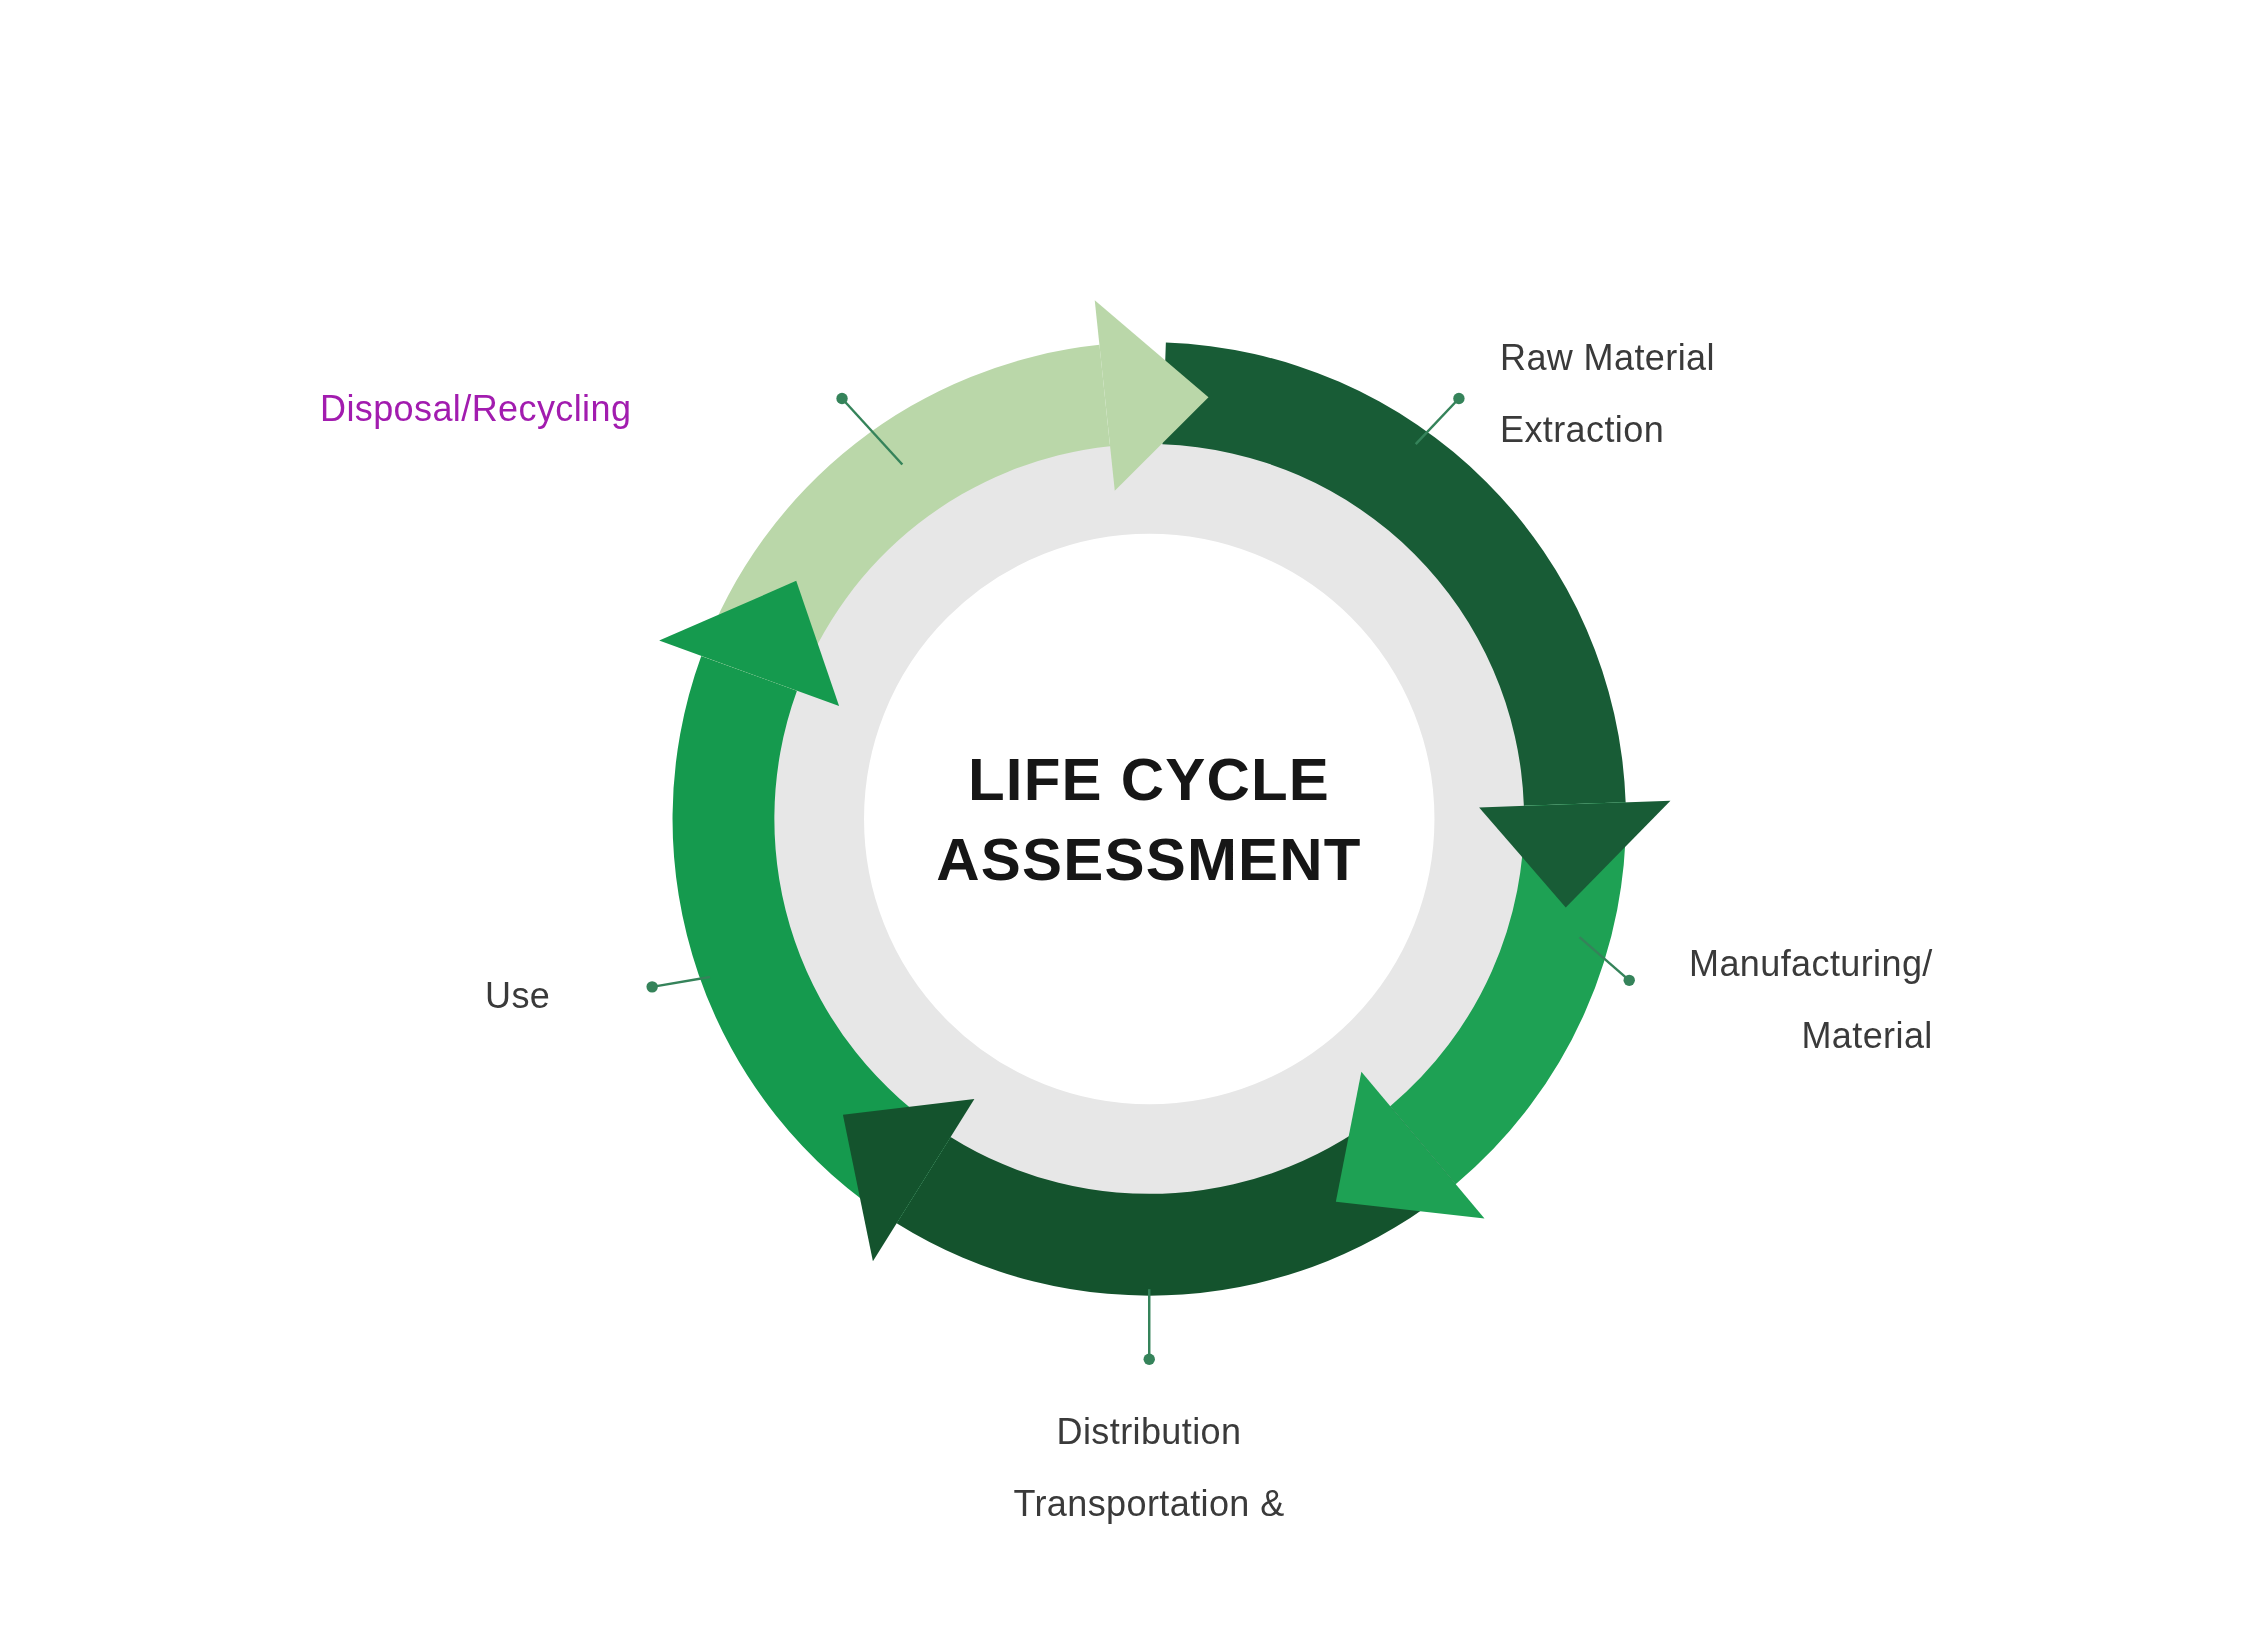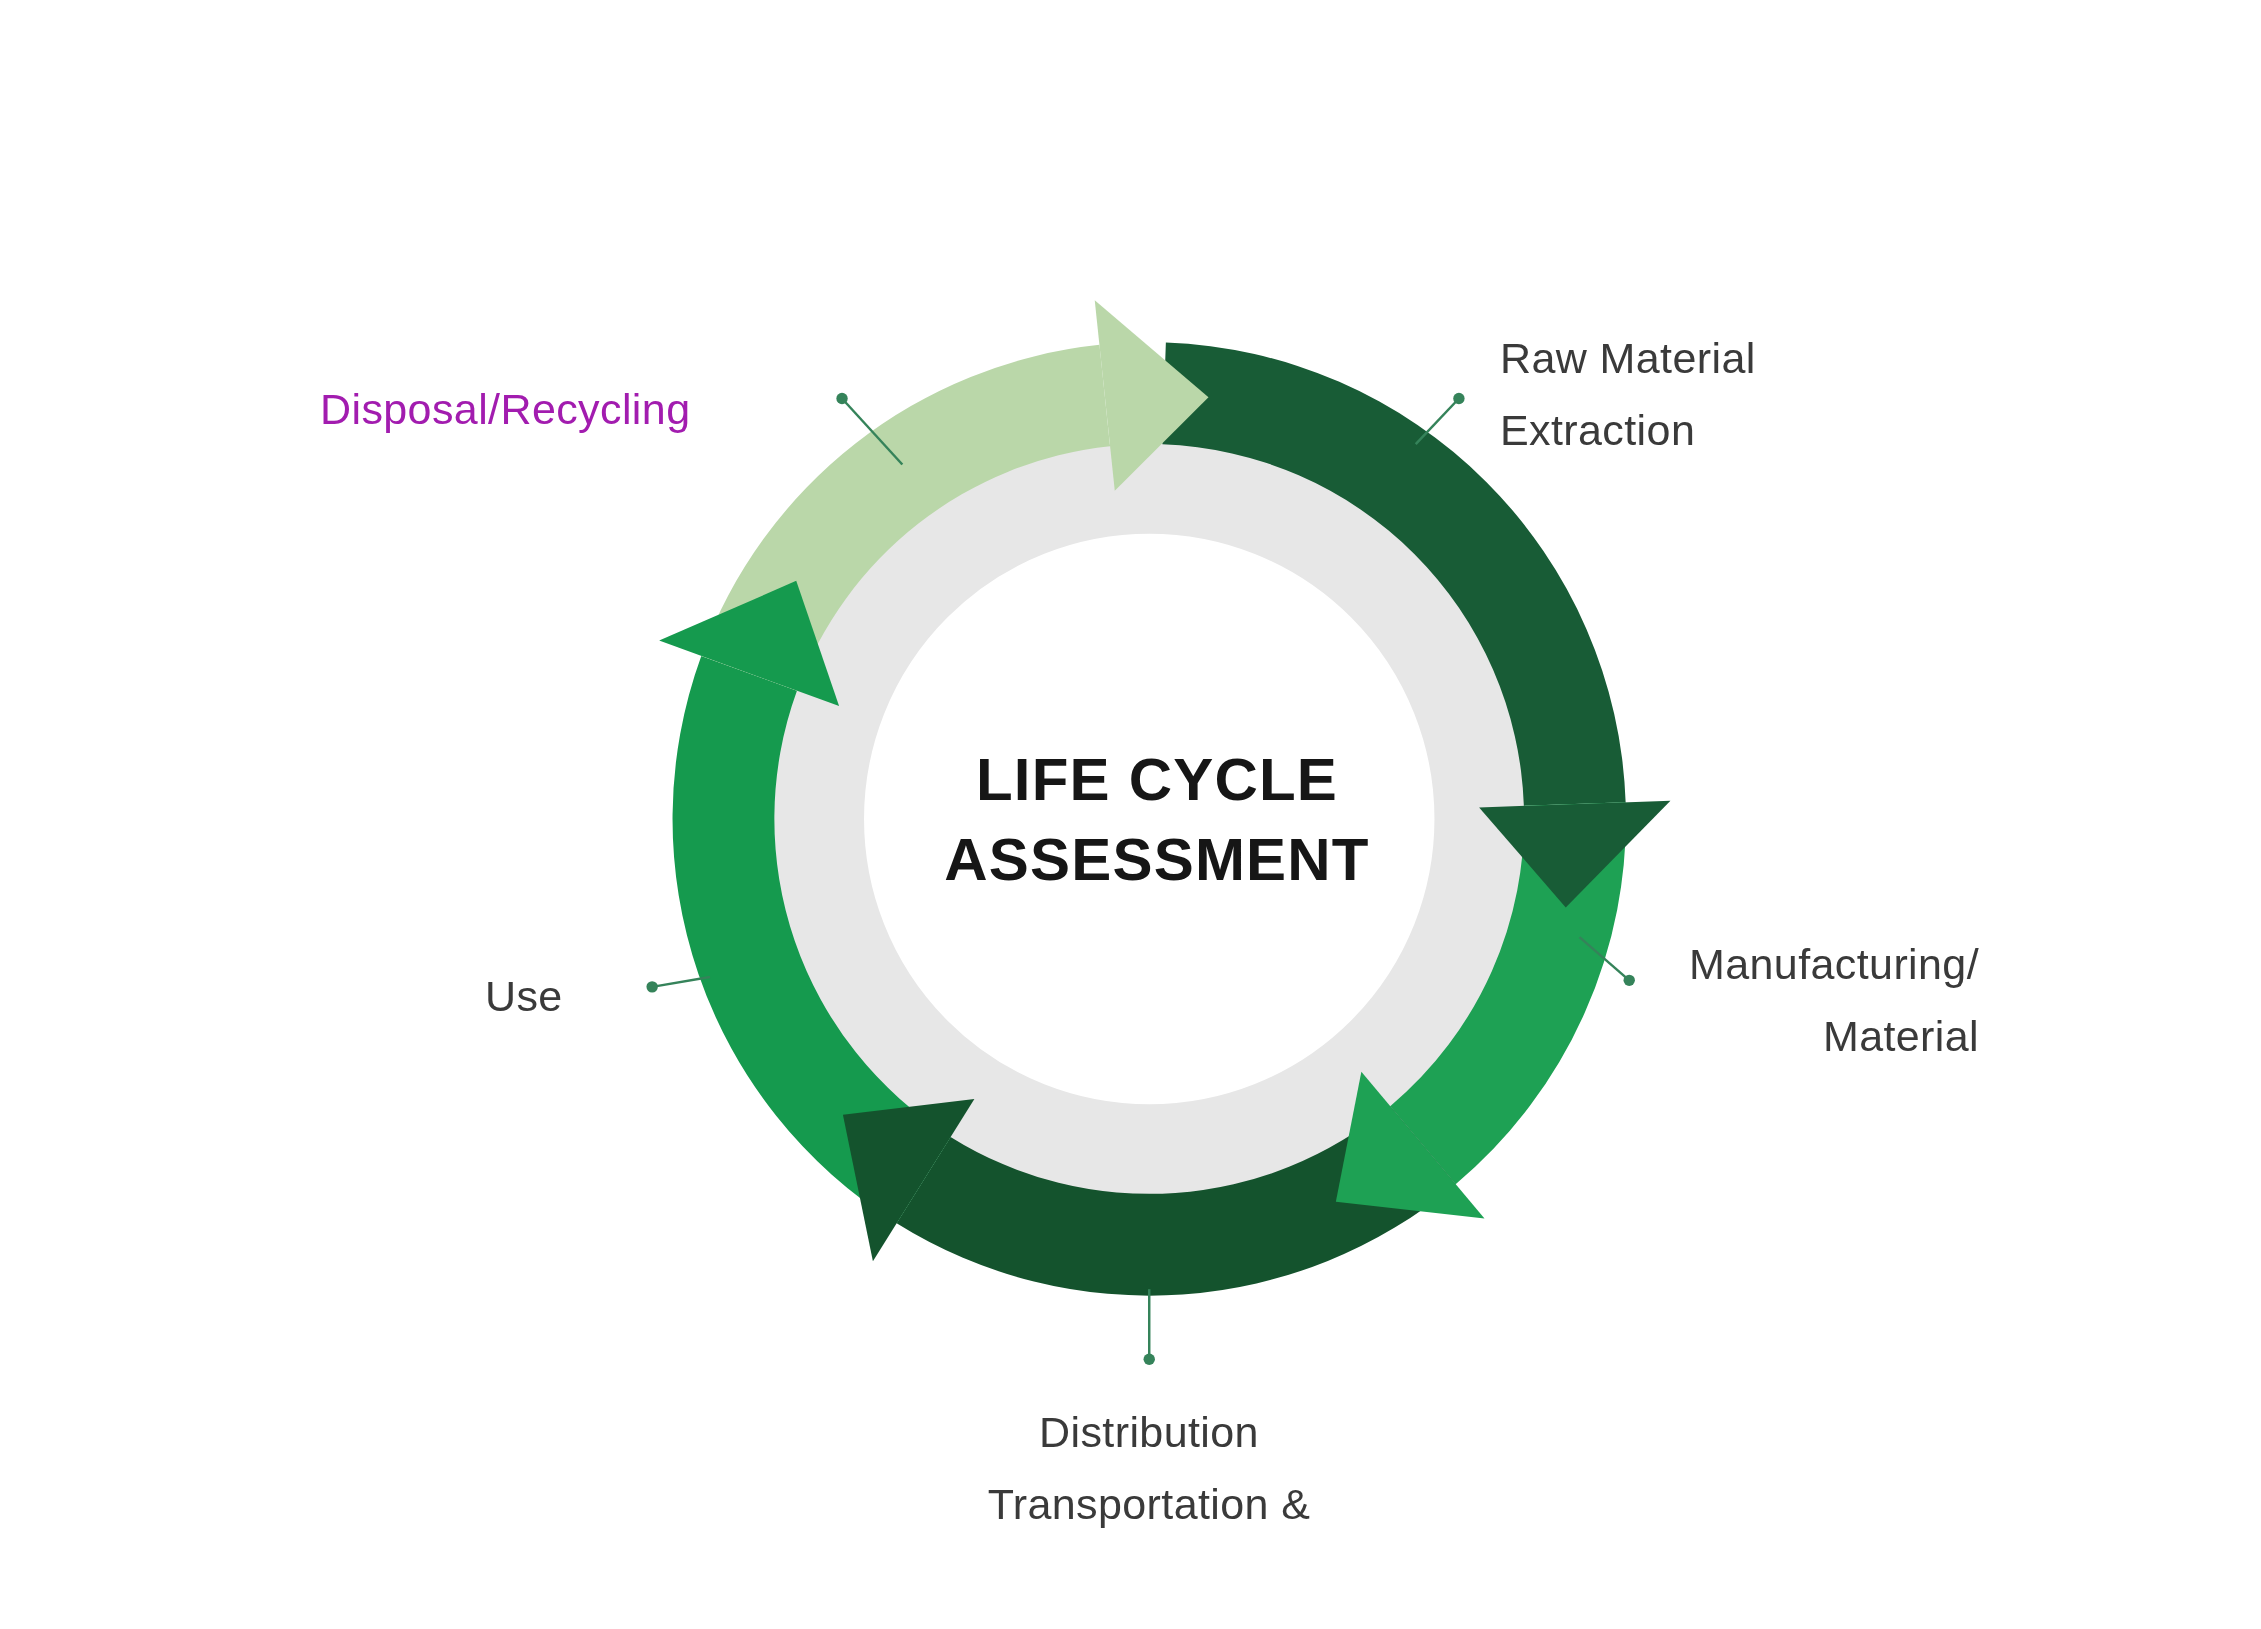--- a/index.html
+++ b/index.html
@@ -3,21 +3,21 @@
 <meta charset="utf-8">
 <style>
   html,body{margin:0;padding:0}
   body{
     width:2261px;height:1629px;background:#ffffff;position:relative;overflow:hidden;
     font-family:"Liberation Sans", sans-serif;
   }
   .stage{position:absolute;inset:0}
   #ring-svg{position:absolute;left:0;top:0;width:2261px;height:1629px}
   .label{
-    position:absolute;color:#3a3a3a;font-size:43px;line-height:72px;letter-spacing:0.4px;
+    position:absolute;color:#3a3a3a;font-size:36px;line-height:72px;letter-spacing:0.4px;
     white-space:nowrap;
   }
   .label.centered{text-align:center;white-space:normal}
   .lbl-disposal{left:320px;top:373px}
   .lbl-raw{left:1500px;top:322px}
   .lbl-manufacturing{left:1689px;top:928px}
   .lbl-use{left:485px;top:960px}
   .lbl-transportation{left:823px;top:1396px;width:652px}
   .center-title{
     position:absolute;left:1149px;top:740px;transform:translateX(-50%);
@@ -53,21 +53,21 @@
         <circle cx="1999" cy="1203" r="7" fill="#35835a"></circle>
         <line x1="1410" y1="1582" x2="1410" y2="1668" stroke="#35835a" stroke-width="3"></line>
         <circle cx="1410" cy="1668" r="7" fill="#35835a"></circle>
         <line x1="871" y1="1199" x2="800" y2="1211" stroke="#35835a" stroke-width="3"></line>
         <circle cx="800" cy="1211" r="7" fill="#35835a"></circle>
         <line x1="1033" y1="489" x2="1107" y2="570" stroke="#35835a" stroke-width="3"></line>
         <circle cx="1033" cy="489" r="7" fill="#35835a"></circle>
       </g>
   </svg>
 
-  <div class="center-title" style="color: rgb(22, 22, 22); margin-left: 8px;">
+  <div class="center-title" style="color: rgb(22, 22, 22);">
     <div>LIFE CYCLE</div>
     <div>ASSESSMENT</div>
   </div>
 
   <div class="label lbl-disposal" style="color: #a21caf;">
     <span>Disposal/Recycling</span>
   </div>
 
   <div class="label lbl-raw" style="color: rgb(58, 58, 58);">
     <div>Raw Material</div>

